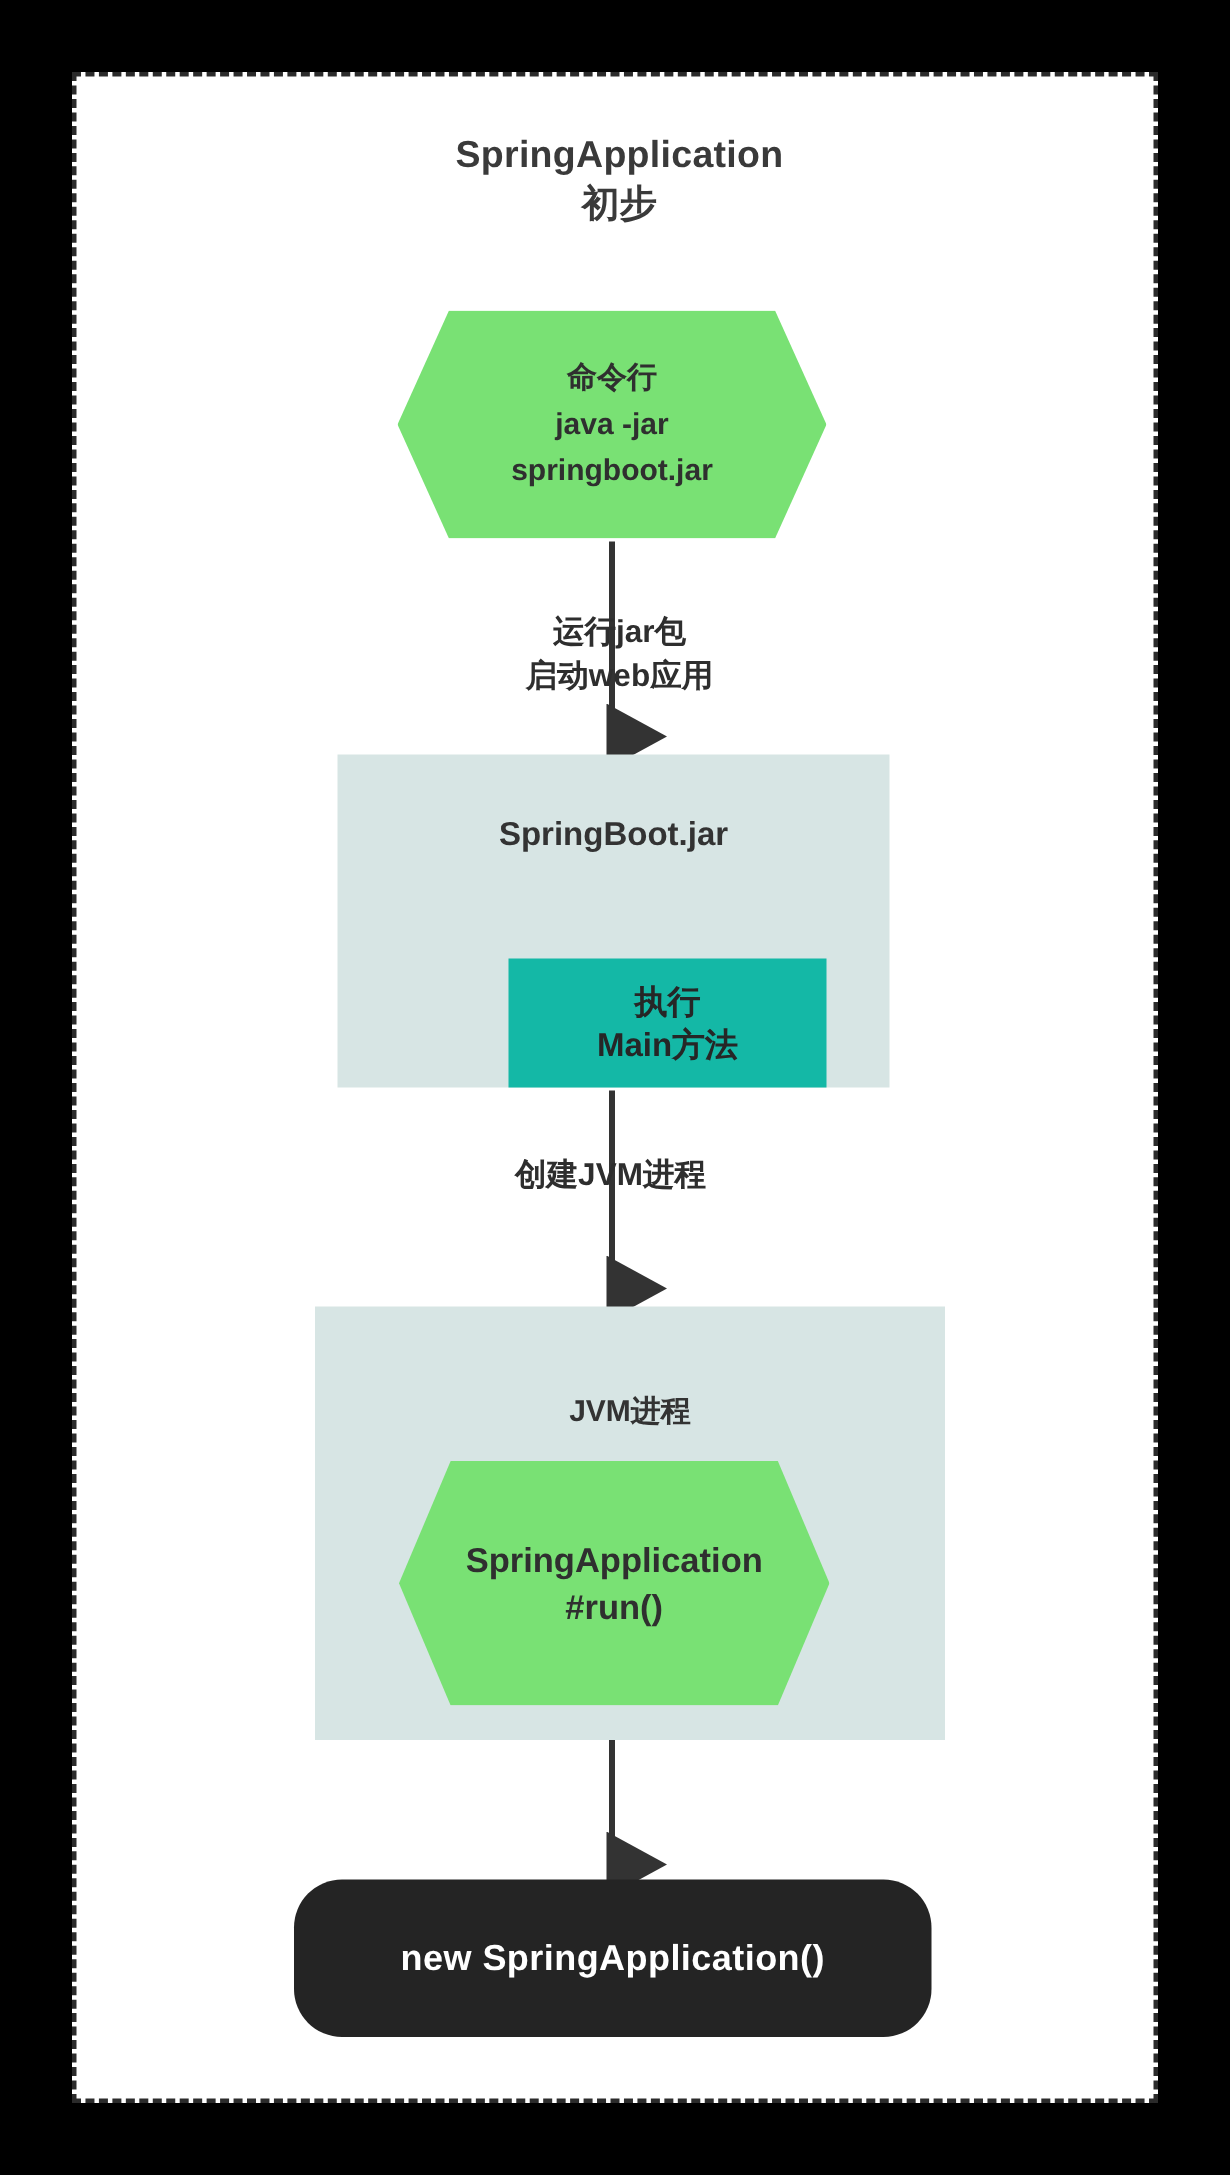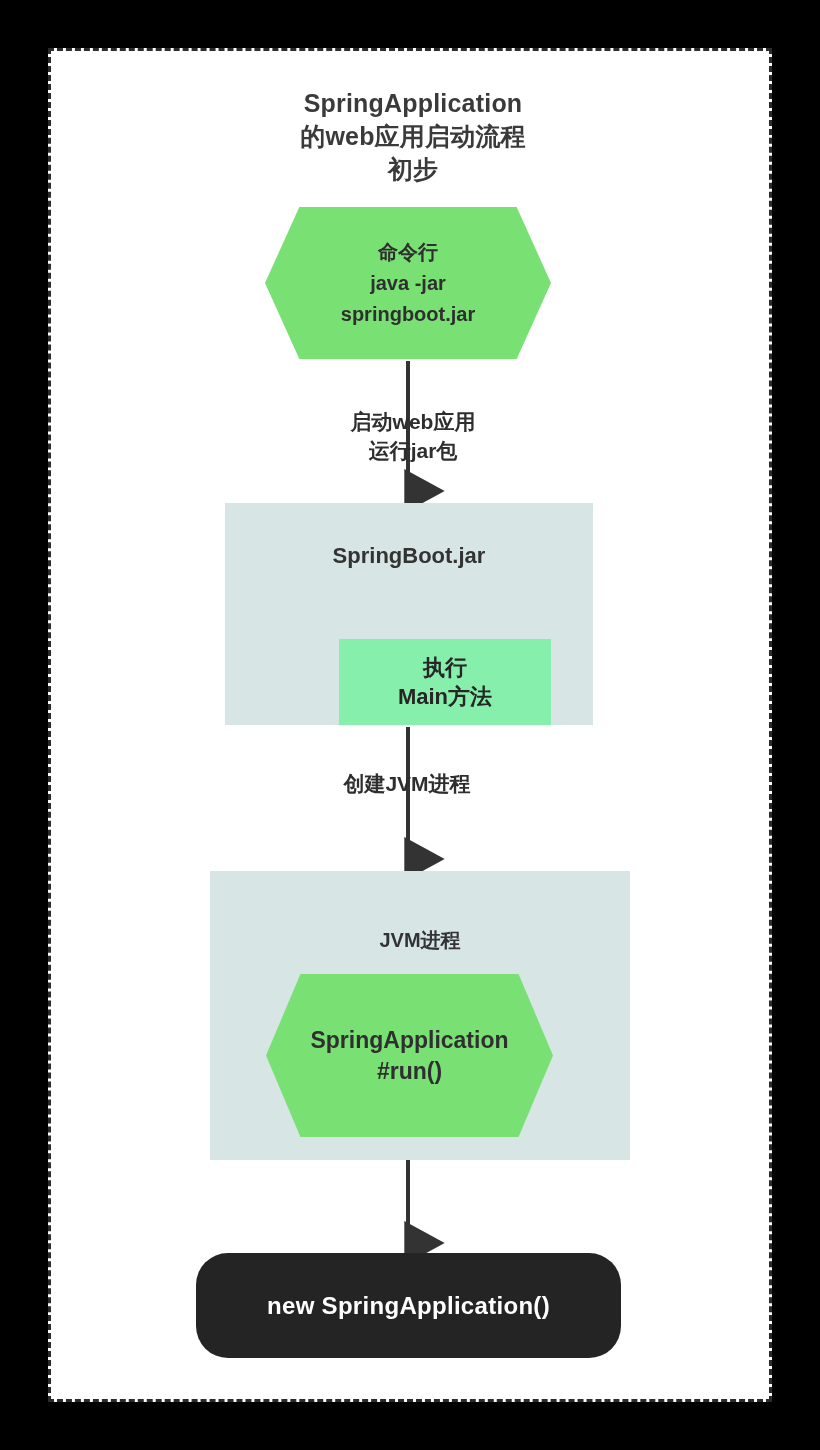--- a/index.html
+++ b/index.html
@@ -115,21 +115,21 @@
     font-size: 20px;
   }
 
   
   #node-main {
     position: absolute;
     left: 114px;   
     top: 136px;    
     width: 212px;
     height: 86px;
-    background: #86efac;
+    background: #14b8a6;
     display: flex;
     flex-direction: column;
     align-items: center;
     justify-content: center;
     color: #262626;
     font-size: 22px;
     font-weight: bold;
     line-height: 29px;
   }
   #node-main .l { display: block; }
@@ -200,33 +200,32 @@
 
       <path d="M 357 310 L 357 440" stroke="#333333" stroke-width="4" fill="none" marker-end="url(#ah)"></path>
 
       <path d="M 357 676 L 357 808" stroke="#333333" stroke-width="4" fill="none" marker-end="url(#ah)"></path>
 
       <path d="M 357 1086 L 357 1192" stroke="#333333" stroke-width="4" fill="none" marker-end="url(#ah)"></path>
     </svg>
 
     <div class="abs" id="title">
       <span class="tline">SpringApplication</span>
-      <span class="tline">的web应用启动流程</span>
       <span class="tline">初步</span>
     </div>
 
     <div class="hex" id="hex-cmd">
       <span class="l">命令行</span>
       <span class="l">java -jar</span>
       <span class="l">springboot.jar</span>
     </div>
 
     <div class="edge-label" id="lbl-run-jar">
+      <span class="l">运行jar包</span>
       <span class="l">启动web应用</span>
-      <span class="l">运行jar包</span>
     </div>
 
     <div class="groupbox" id="box-jar">
       <div class="group-label">SpringBoot.jar</div>
       <div id="node-main">
         <span class="l">执行</span>
         <span class="l">Main方法</span>
       </div>
     </div>
 

